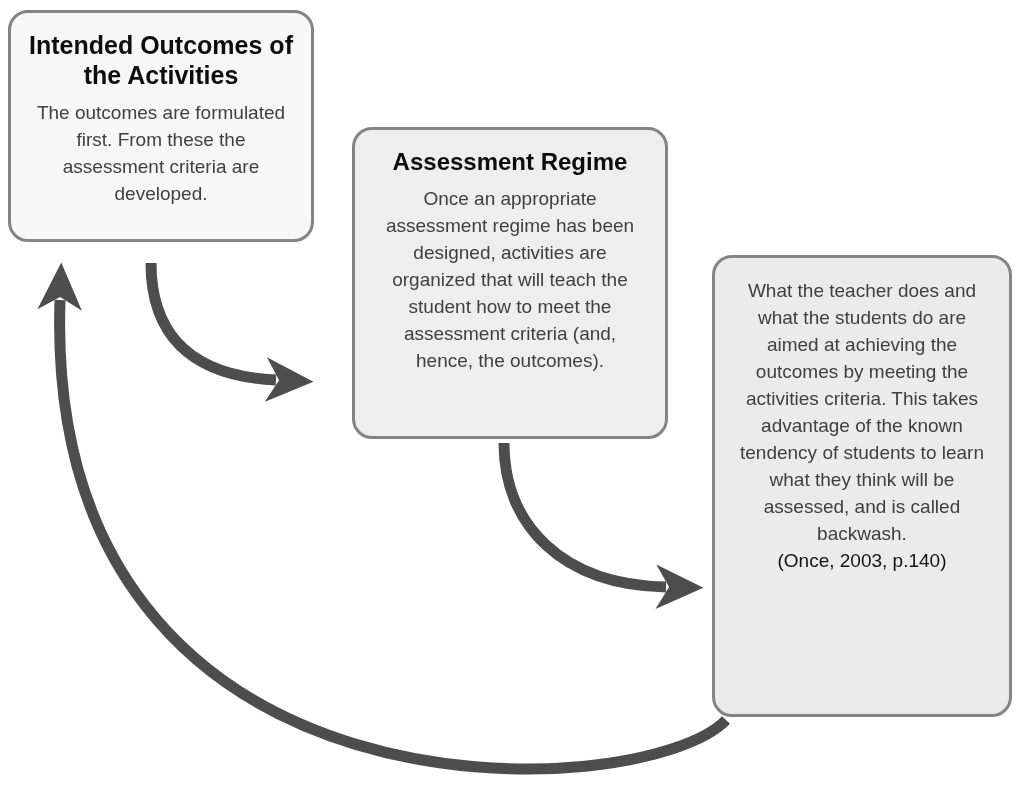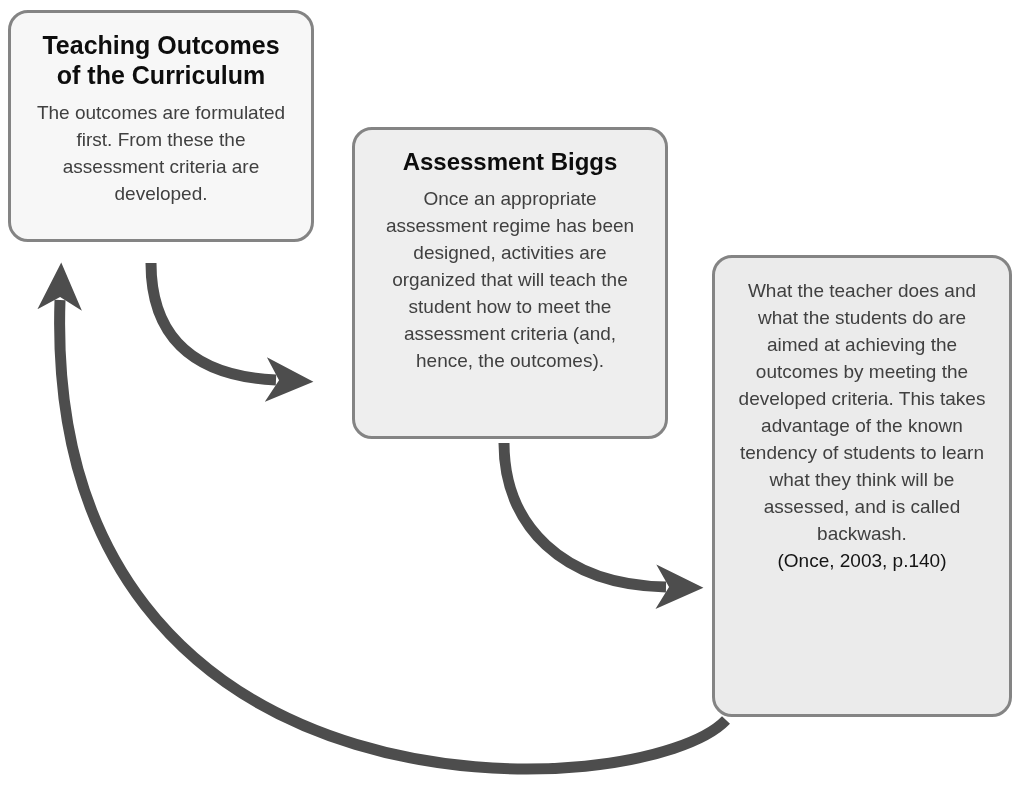--- a/index.html
+++ b/index.html
@@ -87,27 +87,27 @@
     </defs>
 
     <path d="M 151 263 C 151 332, 188 376, 276 380" fill="none" stroke="#4d4d4d" stroke-width="11" stroke-linecap="butt" marker-end="url(#arrowhead)"></path>
 
     <path d="M 504 443 C 504 525, 562 585, 666 587" fill="none" stroke="#4d4d4d" stroke-width="11" stroke-linecap="butt" marker-end="url(#arrowhead)"></path>
 
     <path d="M 726 720 C 645 805, 42 840, 60 300" fill="none" stroke="#4d4d4d" stroke-width="11" stroke-linecap="butt" marker-end="url(#arrowhead)"></path>
   </svg>
 
   <div class="box box-1">
-    <div class="title">Teaching Outcomes of the Curriculum</div>
+    <div class="title">Intended Outcomes of the Activities</div>
     <div class="body">The outcomes are formulated first. From these the assessment criteria are developed.</div>
   </div>
 
   <div class="box box-2">
-    <div class="title">Assessment Biggs</div>
+    <div class="title">Assessment Regime</div>
     <div class="body">Once an appropriate assessment regime has been designed, activities are organized that will teach the student how to meet the assessment criteria (and, hence, the outcomes).</div>
   </div>
 
   <div class="box box-3">
-    <div class="body">What the teacher does and what the students do are aimed at achieving the outcomes by meeting the developed criteria. This takes advantage of the known tendency of students to learn what they think will be assessed, and is called backwash.</div>
+    <div class="body">What the teacher does and what the students do are aimed at achieving the outcomes by meeting the activities criteria. This takes advantage of the known tendency of students to learn what they think will be assessed, and is called backwash.</div>
     <div class="citation">(Once, 2003, p.140)</div>
   </div>
 
 </div>
 
 </body></html>

